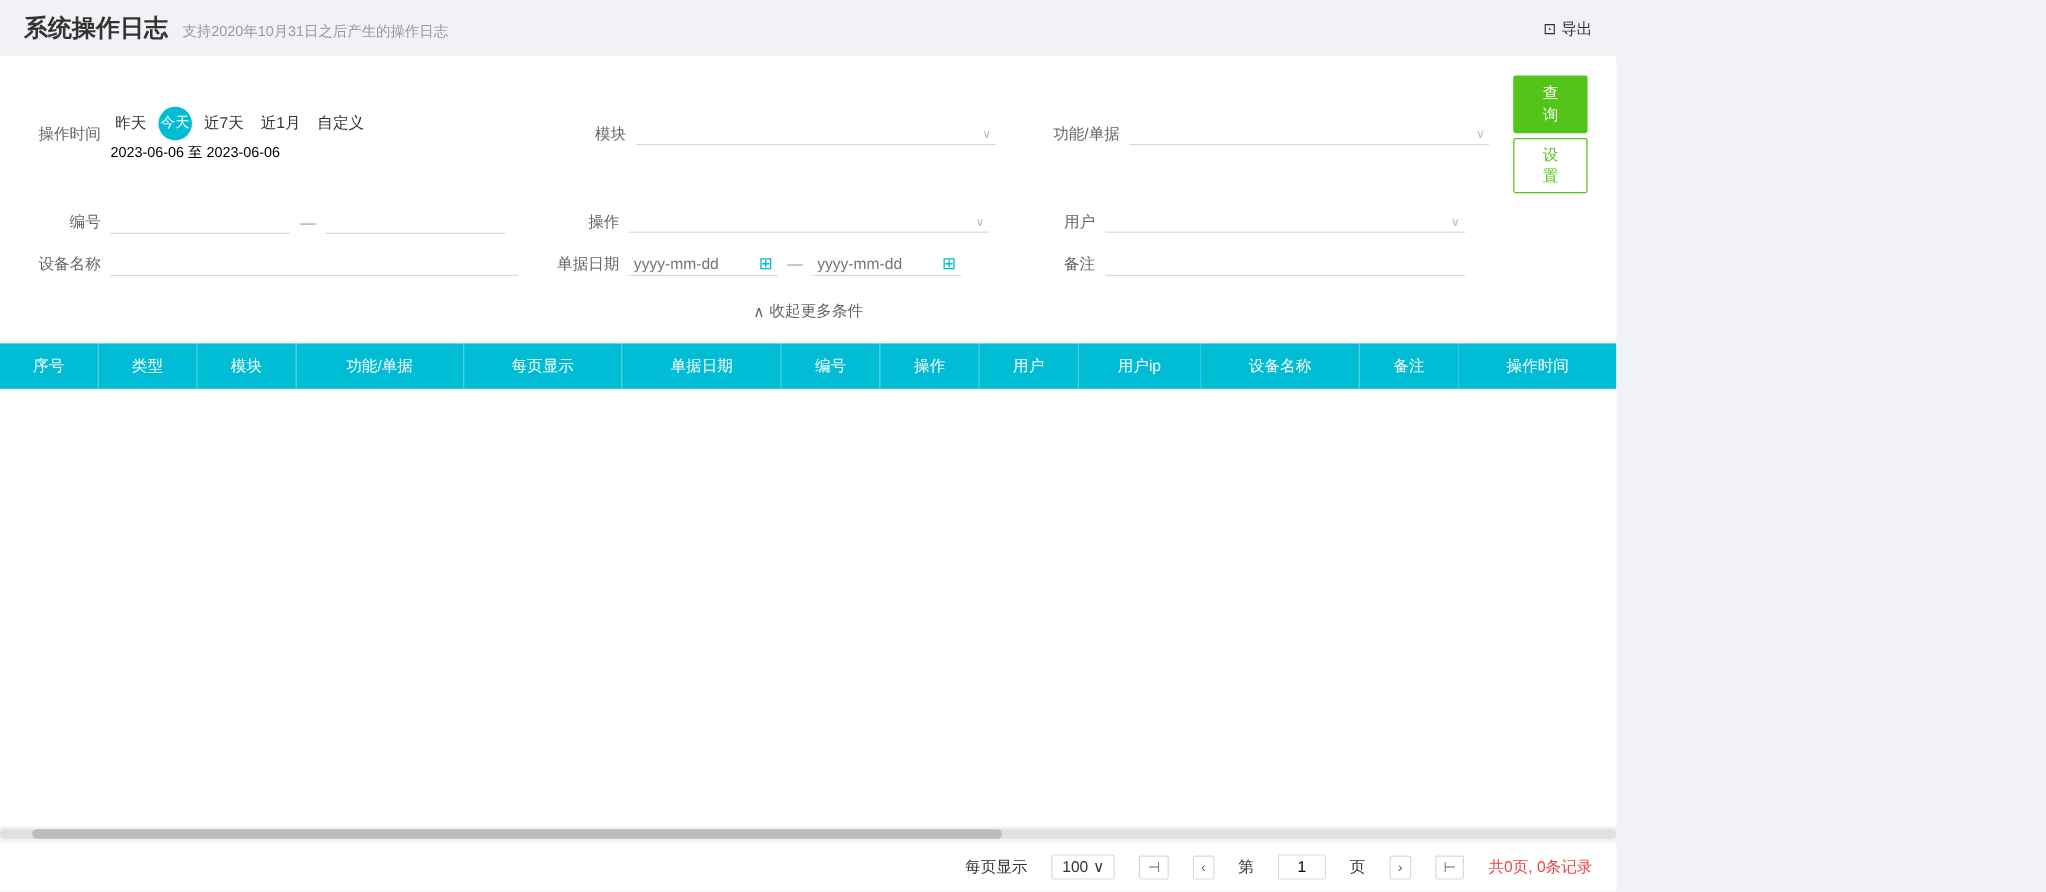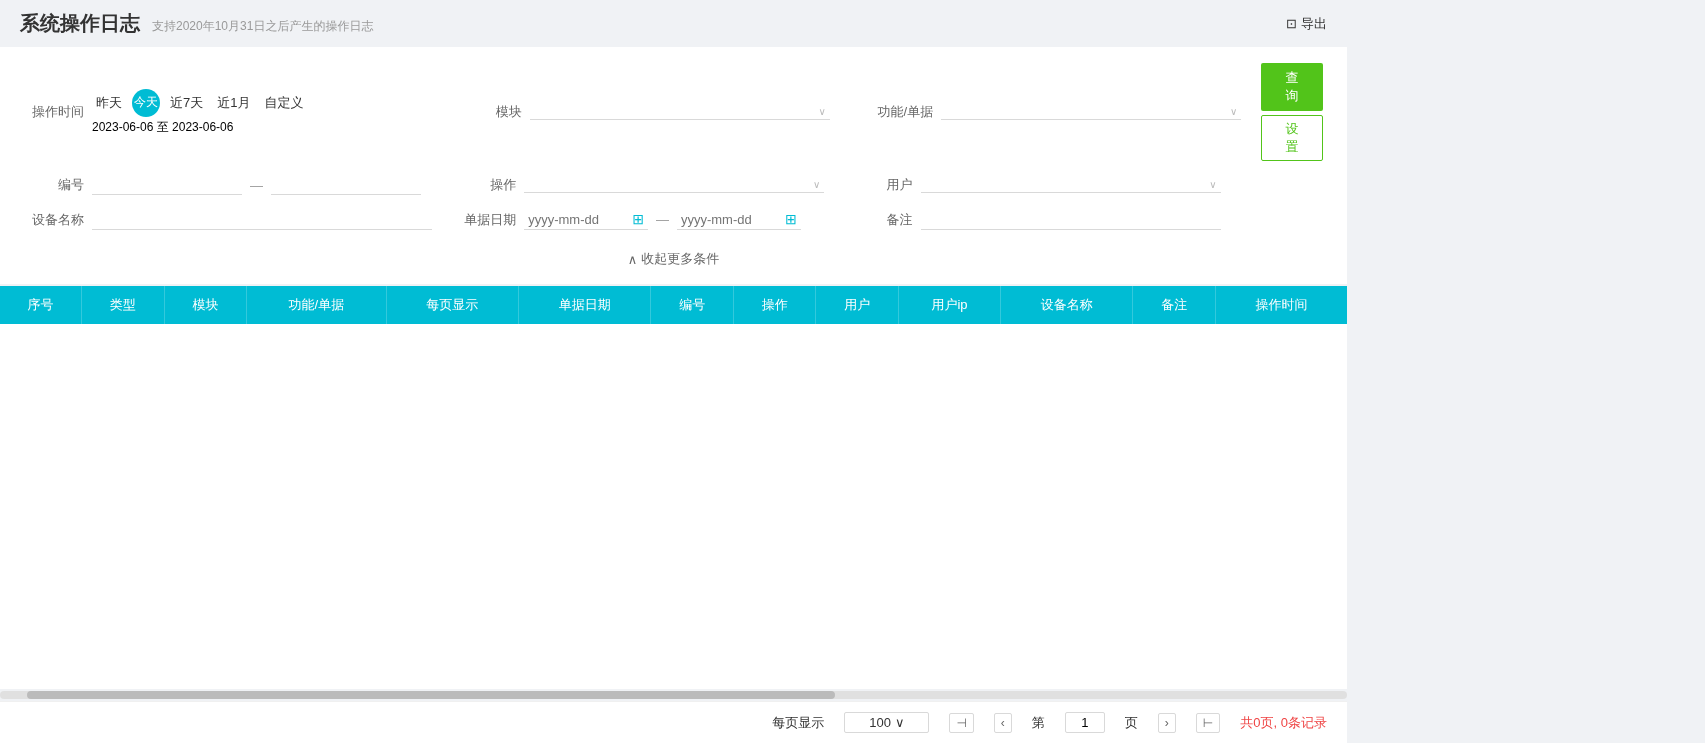--- a/index.html
+++ b/index.html
@@ -56,21 +56,21 @@
     .data-table thead th { color: #fff; padding: 10px 8px; font-size: 13px; font-weight: normal; text-align: center; white-space: nowrap; border-right: 1px solid rgba(255,255,255,0.2); }
     .data-table thead th:last-child { border-right: none; }
     
     
     .scrollbar-area { height: 12px; background: #f0f2f5; }
     .scrollbar-track { height: 8px; background: #e0e0e0; margin: 2px 0; border-radius: 4px; }
     .scrollbar-thumb { height: 8px; background: #bbb; border-radius: 4px; width: 60%; margin-left: 2%; }
     
     
     .pagination { display: flex; align-items: center; justify-content: flex-end; padding: 10px 20px; background: #fff; border-top: 1px solid #f0f0f0; gap: 20px; font-size: 13px; color: #333; }
-    .page-size-val { border: 1px solid #d9d9d9; border-radius: 2px; padding: 2px 24px; background: #fff; display: flex; align-items: center; gap: 4px; cursor: pointer; }
+    .page-size-val { border: 1px solid #d9d9d9; border-radius: 2px; padding: 2px 8px; background: #fff; display: flex; align-items: center; gap: 4px; cursor: pointer; }
     .page-nav-btn { background: transparent; border: 1px solid #d9d9d9; padding: 2px 6px; cursor: pointer; color: #666; font-size: 12px; border-radius: 2px; }
     .page-nav-btn:disabled { color: #ccc; cursor: default; }
     .page-input { border: 1px solid #d9d9d9; border-radius: 2px; padding: 2px 6px; width: 40px; text-align: center; outline: none; font-size: 13px; }
     .total-info { color: #ef4444; }
     .filter-section { display: flex; align-items: center; }
   </style>
 </head>
 <body>
 
 <div class="page-container">

